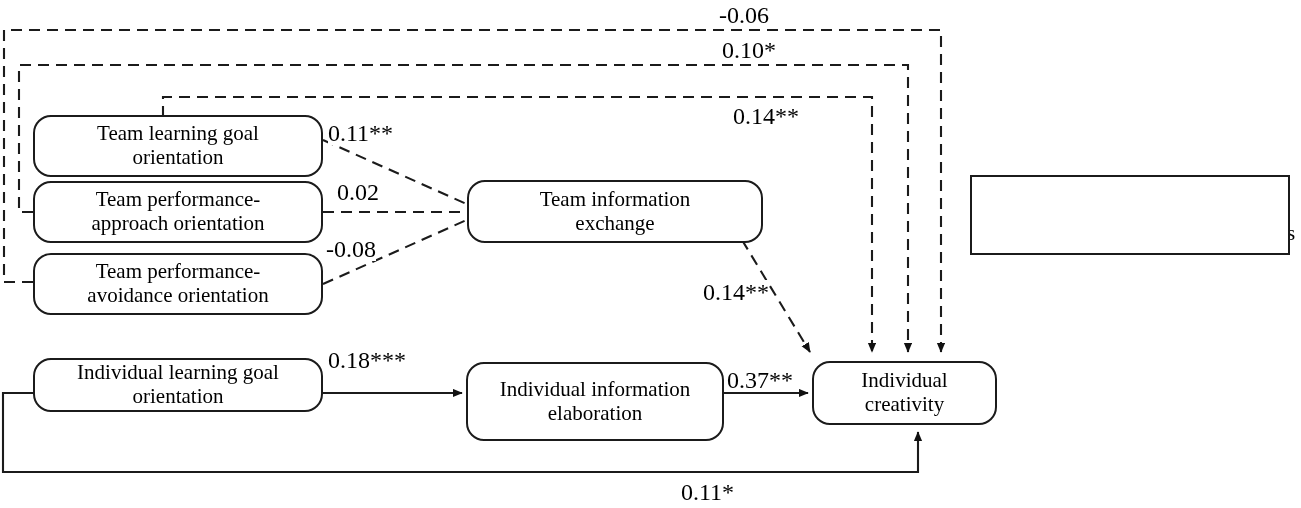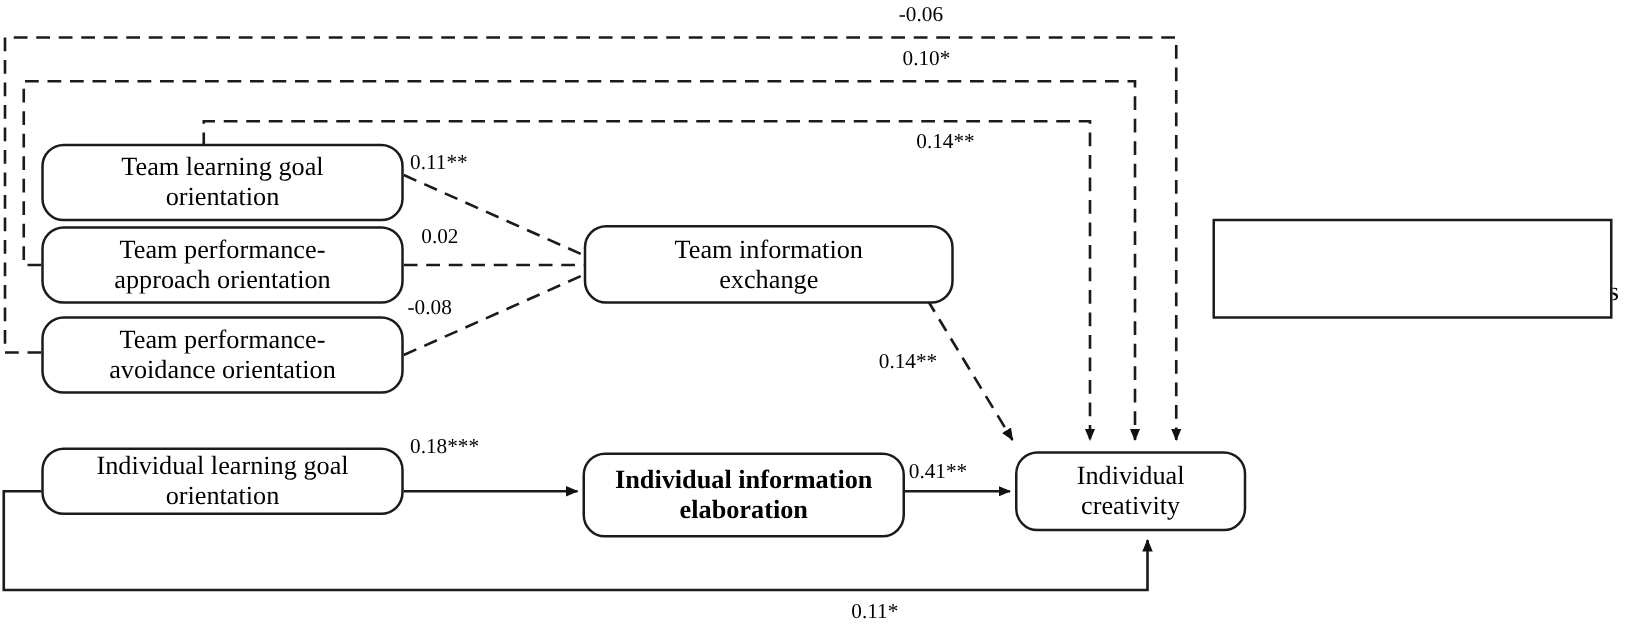--- a/index.html
+++ b/index.html
@@ -20,21 +20,21 @@
     text-align:center;
     line-height:1.12;
     font-size:21px;
     color:#000000;
     box-sizing:border-box;
     padding:0 6px;
     z-index:3;
   }
   .edge-label{
     position:absolute;
-    font-size:17px;
+    font-size:24px;
     color:#000000;
     white-space:nowrap;
     z-index:4;
     background:#ffffff;
     line-height:1;
   }
   .legend{
     position:absolute;
     border:2px solid #1b1b1b;
     background:#ffffff;
@@ -117,21 +117,21 @@
     </span>
   </div>
 
   <div class="node" style="left:33px;top:358px;width:290px;height:54px;">
     <span>
       <span>Individual learning goal</span><br>
       <span>orientation</span>
     </span>
   </div>
 
-  <div class="node" style="left:466px;top:362px;width:258px;height:68px;font-weight:bold;">
+  <div class="node" style="left:466px;top:362px;width:258px;height:79px;">
     <span>
       <span>Individual information</span><br>
       <span>elaboration</span>
     </span>
   </div>
 
   <div class="node" style="left:812px;top:361px;width:185px;height:64px;">
     <span>
       <span>Individual</span><br>
       <span>creativity</span>
@@ -147,21 +147,21 @@
   <div class="edge-label" style="left:703px;top:280px;">0.14**</div>
 
   <div class="edge-label" style="left:719px;top:3px;">-0.06</div>
 
   <div class="edge-label" style="left:722px;top:38px;">0.10*</div>
 
   <div class="edge-label" style="left:733px;top:104px;">0.14**</div>
 
   <div class="edge-label" style="left:328px;top:348px;">0.18***</div>
 
-  <div class="edge-label" style="left:727px;top:368px;">0.41**</div>
+  <div class="edge-label" style="left:727px;top:368px;">0.37**</div>
 
   <div class="edge-label" style="left:681px;top:480px;">0.11*</div>
 
   <div class="legend" style="left:970px;top:175px;width:320px;height:80px;">
   </div>
 
   <div class="legend-row" style="left:994px;top:188px;">
     <span class="legend-swatch">
       <svg width="96" height="16" viewBox="0 0 96 16" xmlns="http://www.w3.org/2000/svg">
         <defs>

